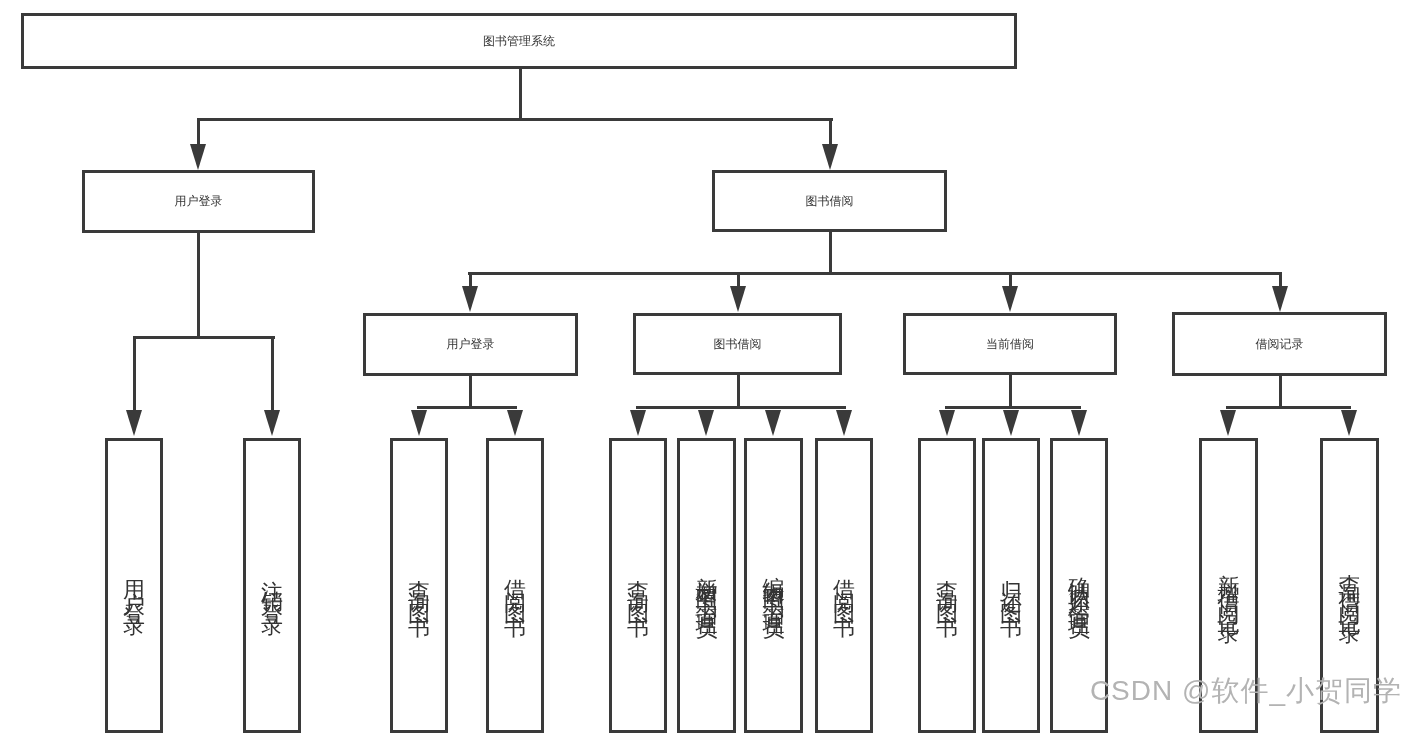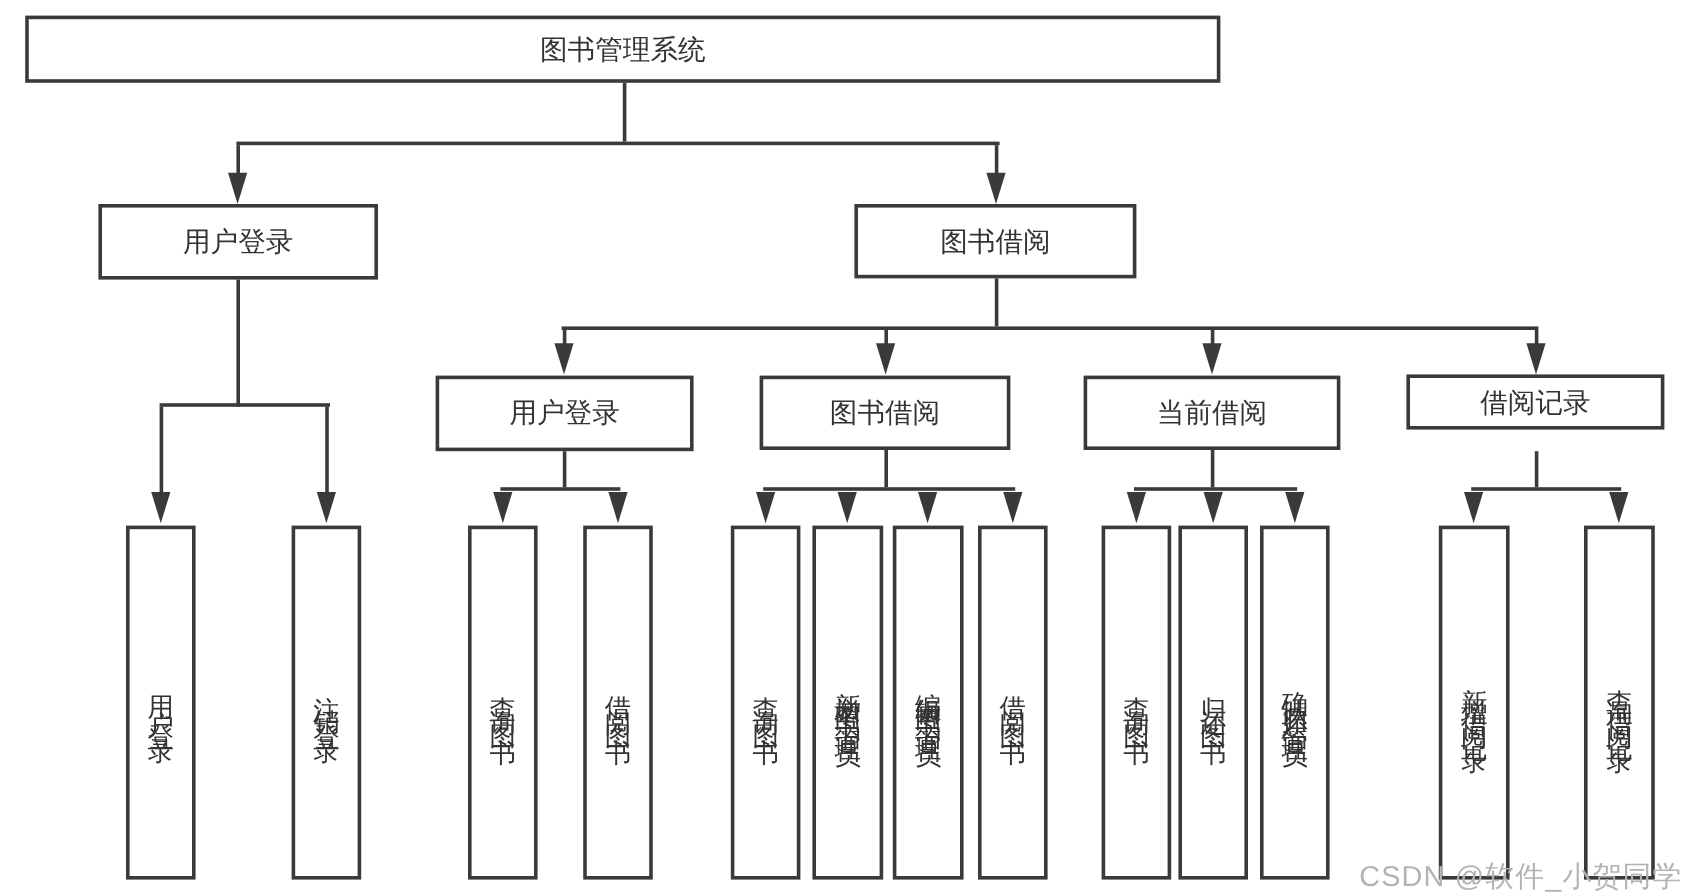--- a/index.html
+++ b/index.html
@@ -1,29 +1,29 @@
 <!DOCTYPE html>
 <html><head>
 <meta charset="utf-8">
 <style>
   html,body{margin:0;padding:0;background:#ffffff;}
   body{font-family:"Liberation Sans","DejaVu Sans",sans-serif;}
   #canvas{position:relative;width:1405px;height:747px;background:#ffffff;overflow:hidden;}
   .box{position:absolute;box-sizing:border-box;border:3px solid #3a3a3a;background:#ffffff;
        display:flex;align-items:center;justify-content:center;}
-  .hlabel{font-size:23px;color:#333333;white-space:nowrap;}
+  .hlabel{font-size:12px;color:#333333;white-space:nowrap;}
   .vlabel{writing-mode:vertical-rl;text-orientation:mixed;font-size:22px;color:#333333;}
   .ls-s{letter-spacing:12px;}
   .ls-m{letter-spacing:10px;}
   .ls-l{letter-spacing:6px;}
   .line{position:absolute;background:#3a3a3a;}
   .arrow{position:absolute;width:0;height:0;
          border-left:8px solid transparent;border-right:8px solid transparent;
          border-top:26px solid #3a3a3a;}
-  .watermark{position:absolute;top:714px;right:3px;font-size:24px;color:#b3b3b3;
+  .watermark{position:absolute;top:672px;right:3px;font-size:28px;color:#b3b3b3;
              letter-spacing:1px;white-space:nowrap;z-index:5;}
 </style>
 </head>
 <body>
 
 <div id="canvas">
 
   <div class="box" style="left:21px;top:13px;width:996px;height:56px">
     <span class="hlabel">图书管理系统</span>
   </div>
@@ -62,21 +62,21 @@
 
   <div class="box" style="left:363px;top:313px;width:215px;height:63px">
     <span class="hlabel">用户登录</span>
   </div>
   <div class="box" style="left:633px;top:313px;width:209px;height:62px">
     <span class="hlabel">图书借阅</span>
   </div>
   <div class="box" style="left:903px;top:313px;width:214px;height:62px">
     <span class="hlabel">当前借阅</span>
   </div>
-  <div class="box" style="left:1172px;top:312px;width:215px;height:46px">
+  <div class="box" style="left:1172px;top:312px;width:215px;height:64px">
     <span class="hlabel">借阅记录</span>
   </div>
 
   <div class="line" style="left:469px;top:376px;width:3px;height:30px"></div>
   <div class="line" style="left:417px;top:406px;width:100px;height:3px"></div>
   <div class="arrow" style="left:411px;top:410px"></div>
   <div class="arrow" style="left:507px;top:410px"></div>
 
   <div class="line" style="left:737px;top:375px;width:3px;height:31px"></div>
   <div class="line" style="left:636px;top:406px;width:210px;height:3px"></div>

